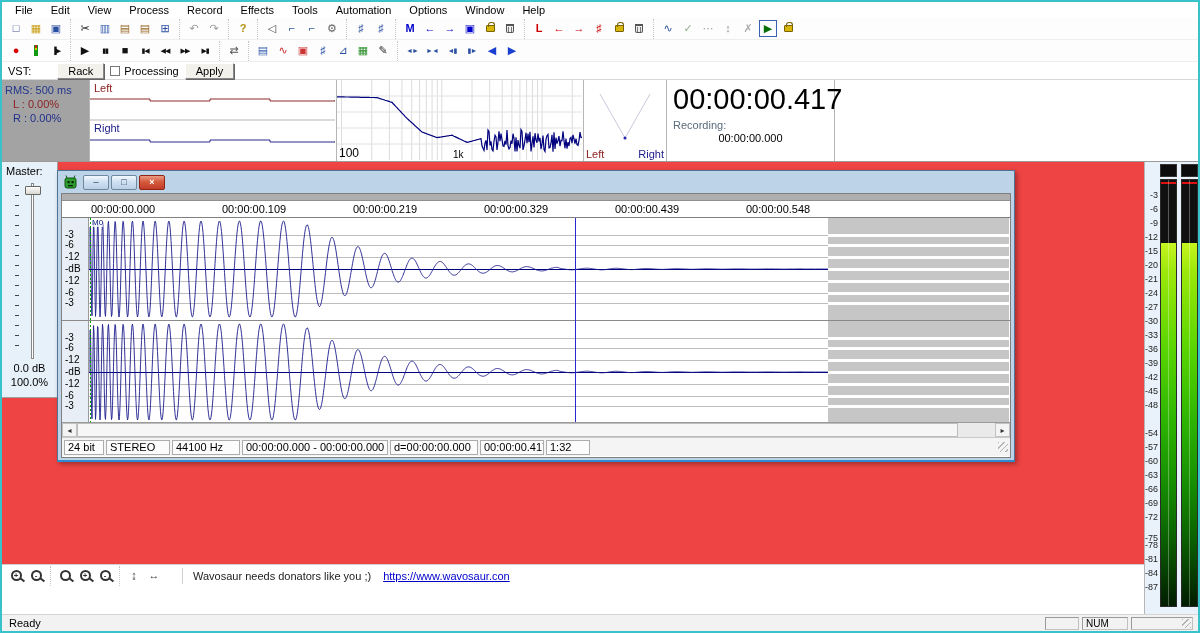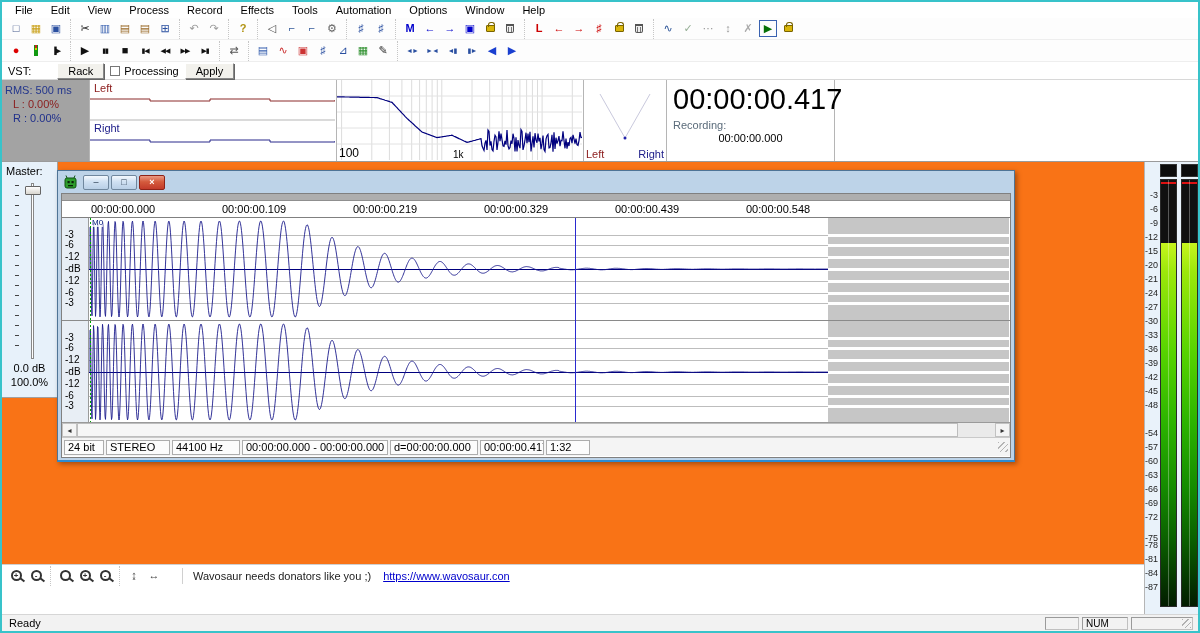--- a/index.html
+++ b/index.html
@@ -55,21 +55,21 @@
   .gonio .gr{position:absolute;right:2px;bottom:1px;color:#20208b;font-size:11px}
   .timedisp{width:168px;background:#fff;padding:2px 6px}
   .bigtime{font-size:29px;letter-spacing:0;white-space:nowrap;margin-top:1px}
   .reclabel{color:#5a6b7a;display:block;margin-top:3px}
   .recval{text-align:center;margin-top:1px}
   .monfill{flex:1;border-right:none !important}
 
   
   .midrow{display:flex;height:452px;flex:0 0 auto}
   .mdicol{flex:1;display:flex;flex-direction:column;min-width:0}
-  .mdi{height:402px;position:relative;background:#f97316;overflow:hidden}
+  .mdi{height:402px;position:relative;background:#ef4444;overflow:hidden}
 
   
   .masterpanel{position:absolute;left:0;top:0;width:56px;height:236px;background:#e7f1fa;border-right:1px solid #a0a0a0;border-bottom:1px solid #a0a0a0;padding-top:3px}
   .masterlabel{padding-left:4px}
   .sliderzone{position:relative;height:178px;margin-top:6px}
   .mticks{position:absolute;left:13px;top:2px;width:4px;height:170px;background:repeating-linear-gradient(to bottom,#444 0 1px,transparent 1px 10px)}
   .mtrack{position:absolute;left:29px;top:0;width:3px;height:176px;background:#fff;border:1px solid #888}
   .mthumb{position:absolute;left:-7px;top:2px;width:16px;height:9px;background:linear-gradient(#fdfdfd,#d9d6cf);border:1px solid #666;border-radius:1px}
   .mval{text-align:center;line-height:14px}
 

